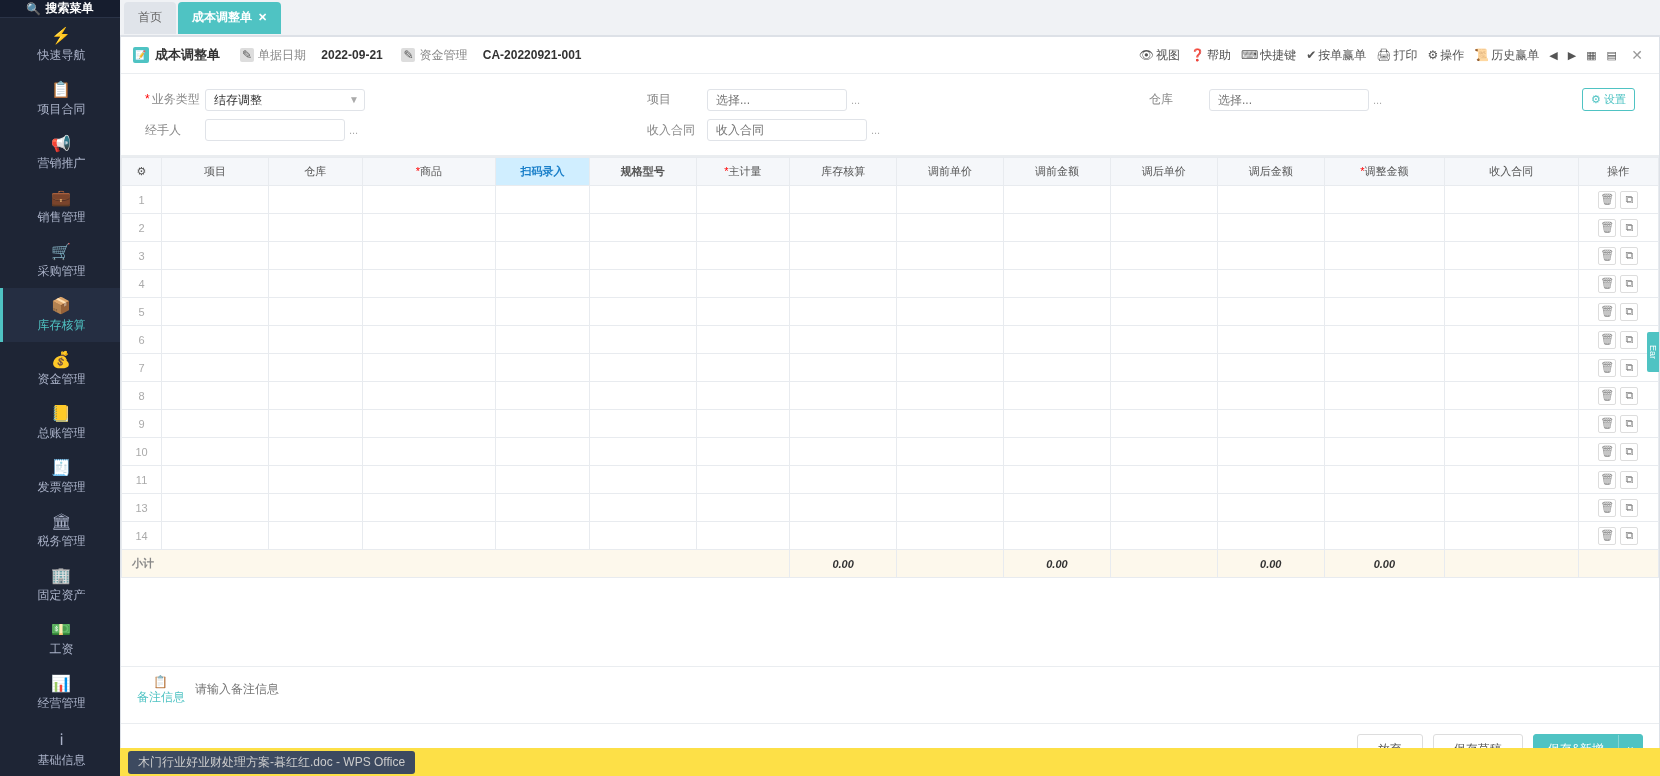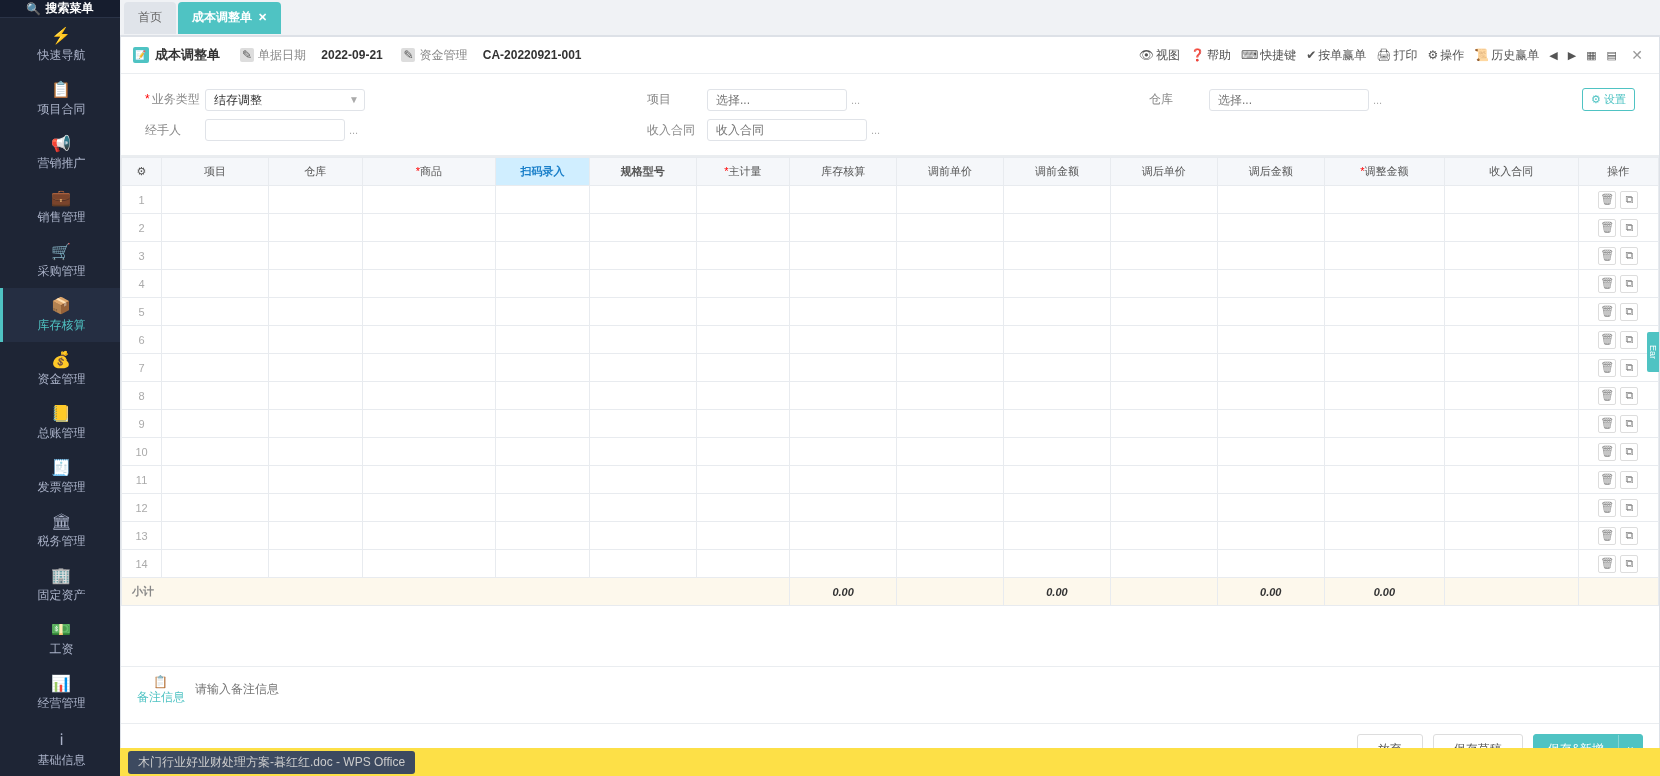--- a/index.html
+++ b/index.html
@@ -855,42 +855,20 @@
     <td></td>
     <td></td>
     <td>
       <div class="row-actions">
         <span class="row-action-btn">🗑</span>
         <span class="row-action-btn">⧉</span>
       </div>
     </td>
   </tr>
             <tr>
-    <td class="row-num">12</td>
-    <td></td>
-    <td></td>
-    <td></td>
-    <td></td>
-    <td></td>
-    <td></td>
-    <td></td>
-    <td></td>
-    <td></td>
-    <td></td>
-    <td></td>
-    <td></td>
-    <td></td>
-    <td>
-      <div class="row-actions">
-        <span class="row-action-btn">🗑</span>
-        <span class="row-action-btn">⧉</span>
-      </div>
-    </td>
-  </tr>
-            <tr>
     <td class="row-num">13</td>
     <td></td>
     <td></td>
     <td></td>
     <td></td>
     <td></td>
     <td></td>
     <td></td>
     <td></td>
     <td></td>

